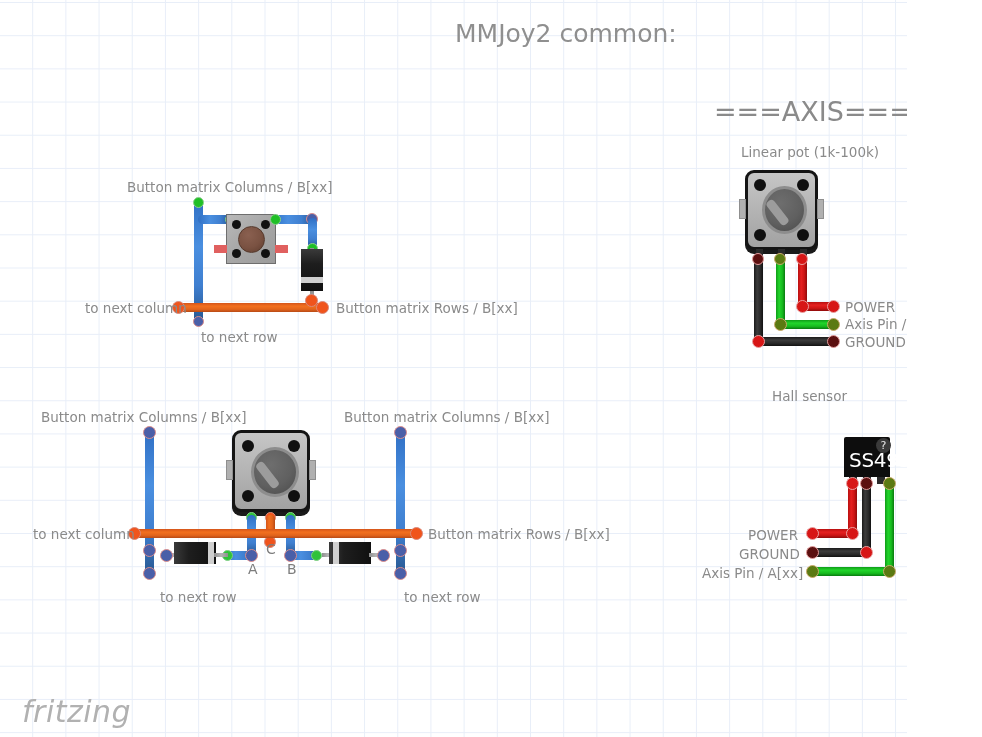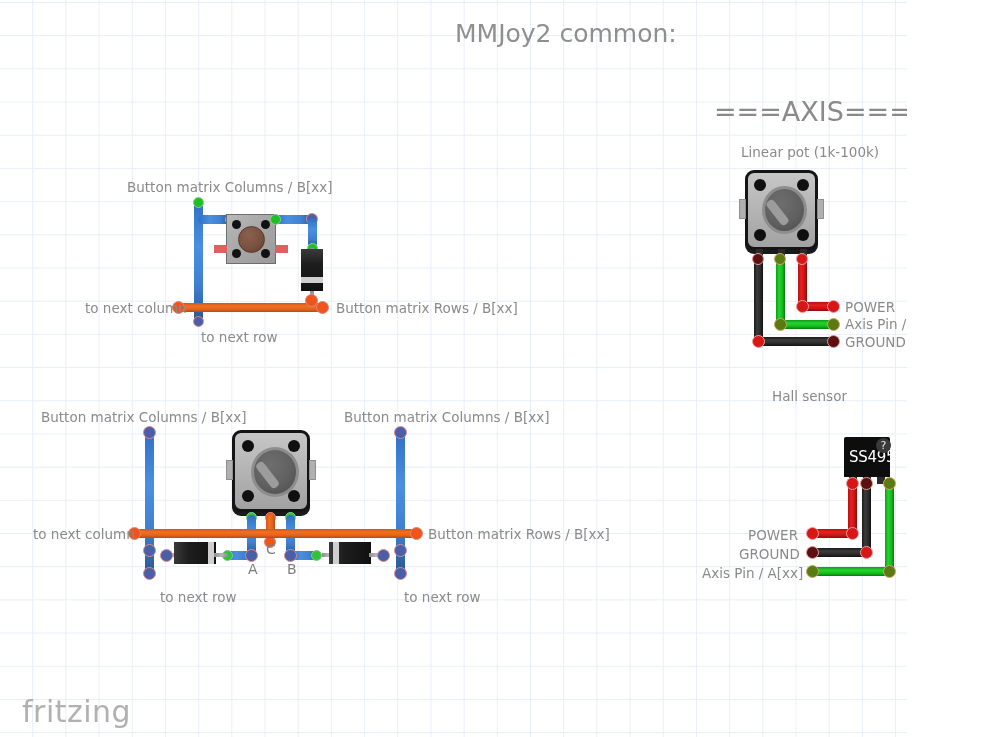--- a/index.html
+++ b/index.html
@@ -199,21 +199,21 @@
   }
   
   .hall {
     position: absolute;
     background: #0d0d0d;
     border-radius: 2px 2px 0 0;
   }
   .hall-txt {
     position: absolute;
     color: #ffffff;
-    font-size: 15px;
+    font-size: 20px;
     font-family: "DejaVu Sans", sans-serif;
     letter-spacing: -0.3px;
   }
   .hall-q {
     position: absolute;
     width: 15px; height: 15px;
     border-radius: 50%;
     background: #3a3a3a;
     color: #e6e6e6;
     font-size: 11px;
@@ -418,15 +418,15 @@
   <div class="wire wire-green-v" style="left:885px; top:480px; width:9px; height:93px;"></div>
   <div class="wire wire-green" style="left:812px; top:567px; width:79px; height:9px;"></div>
   <div class="dot dot-olive" style="left:883px; top:477px; width:13px; height:13px;"></div>
   <div class="dot dot-olive" style="left:883px; top:565px; width:13px; height:13px;"></div>
   <div class="dot dot-olive" style="left:806px; top:565px; width:13px; height:13px;"></div>
 
   <div class="lbl pin-lbl" style="left:748px; top:527px;">POWER</div>
   <div class="lbl pin-lbl" style="left:739px; top:546px;">GROUND</div>
   <div class="lbl pin-lbl" style="left:702px; top:565px;">Axis Pin / A[xx]</div>
 
-  <div class="fritzing-logo" style="left:22px; top:694px;">fritzing</div>
+  <div class="fritzing-logo" style="left:22px; top:694px;font-style:italic;">fritzing</div>
 
 </div>
 
 </body></html>

